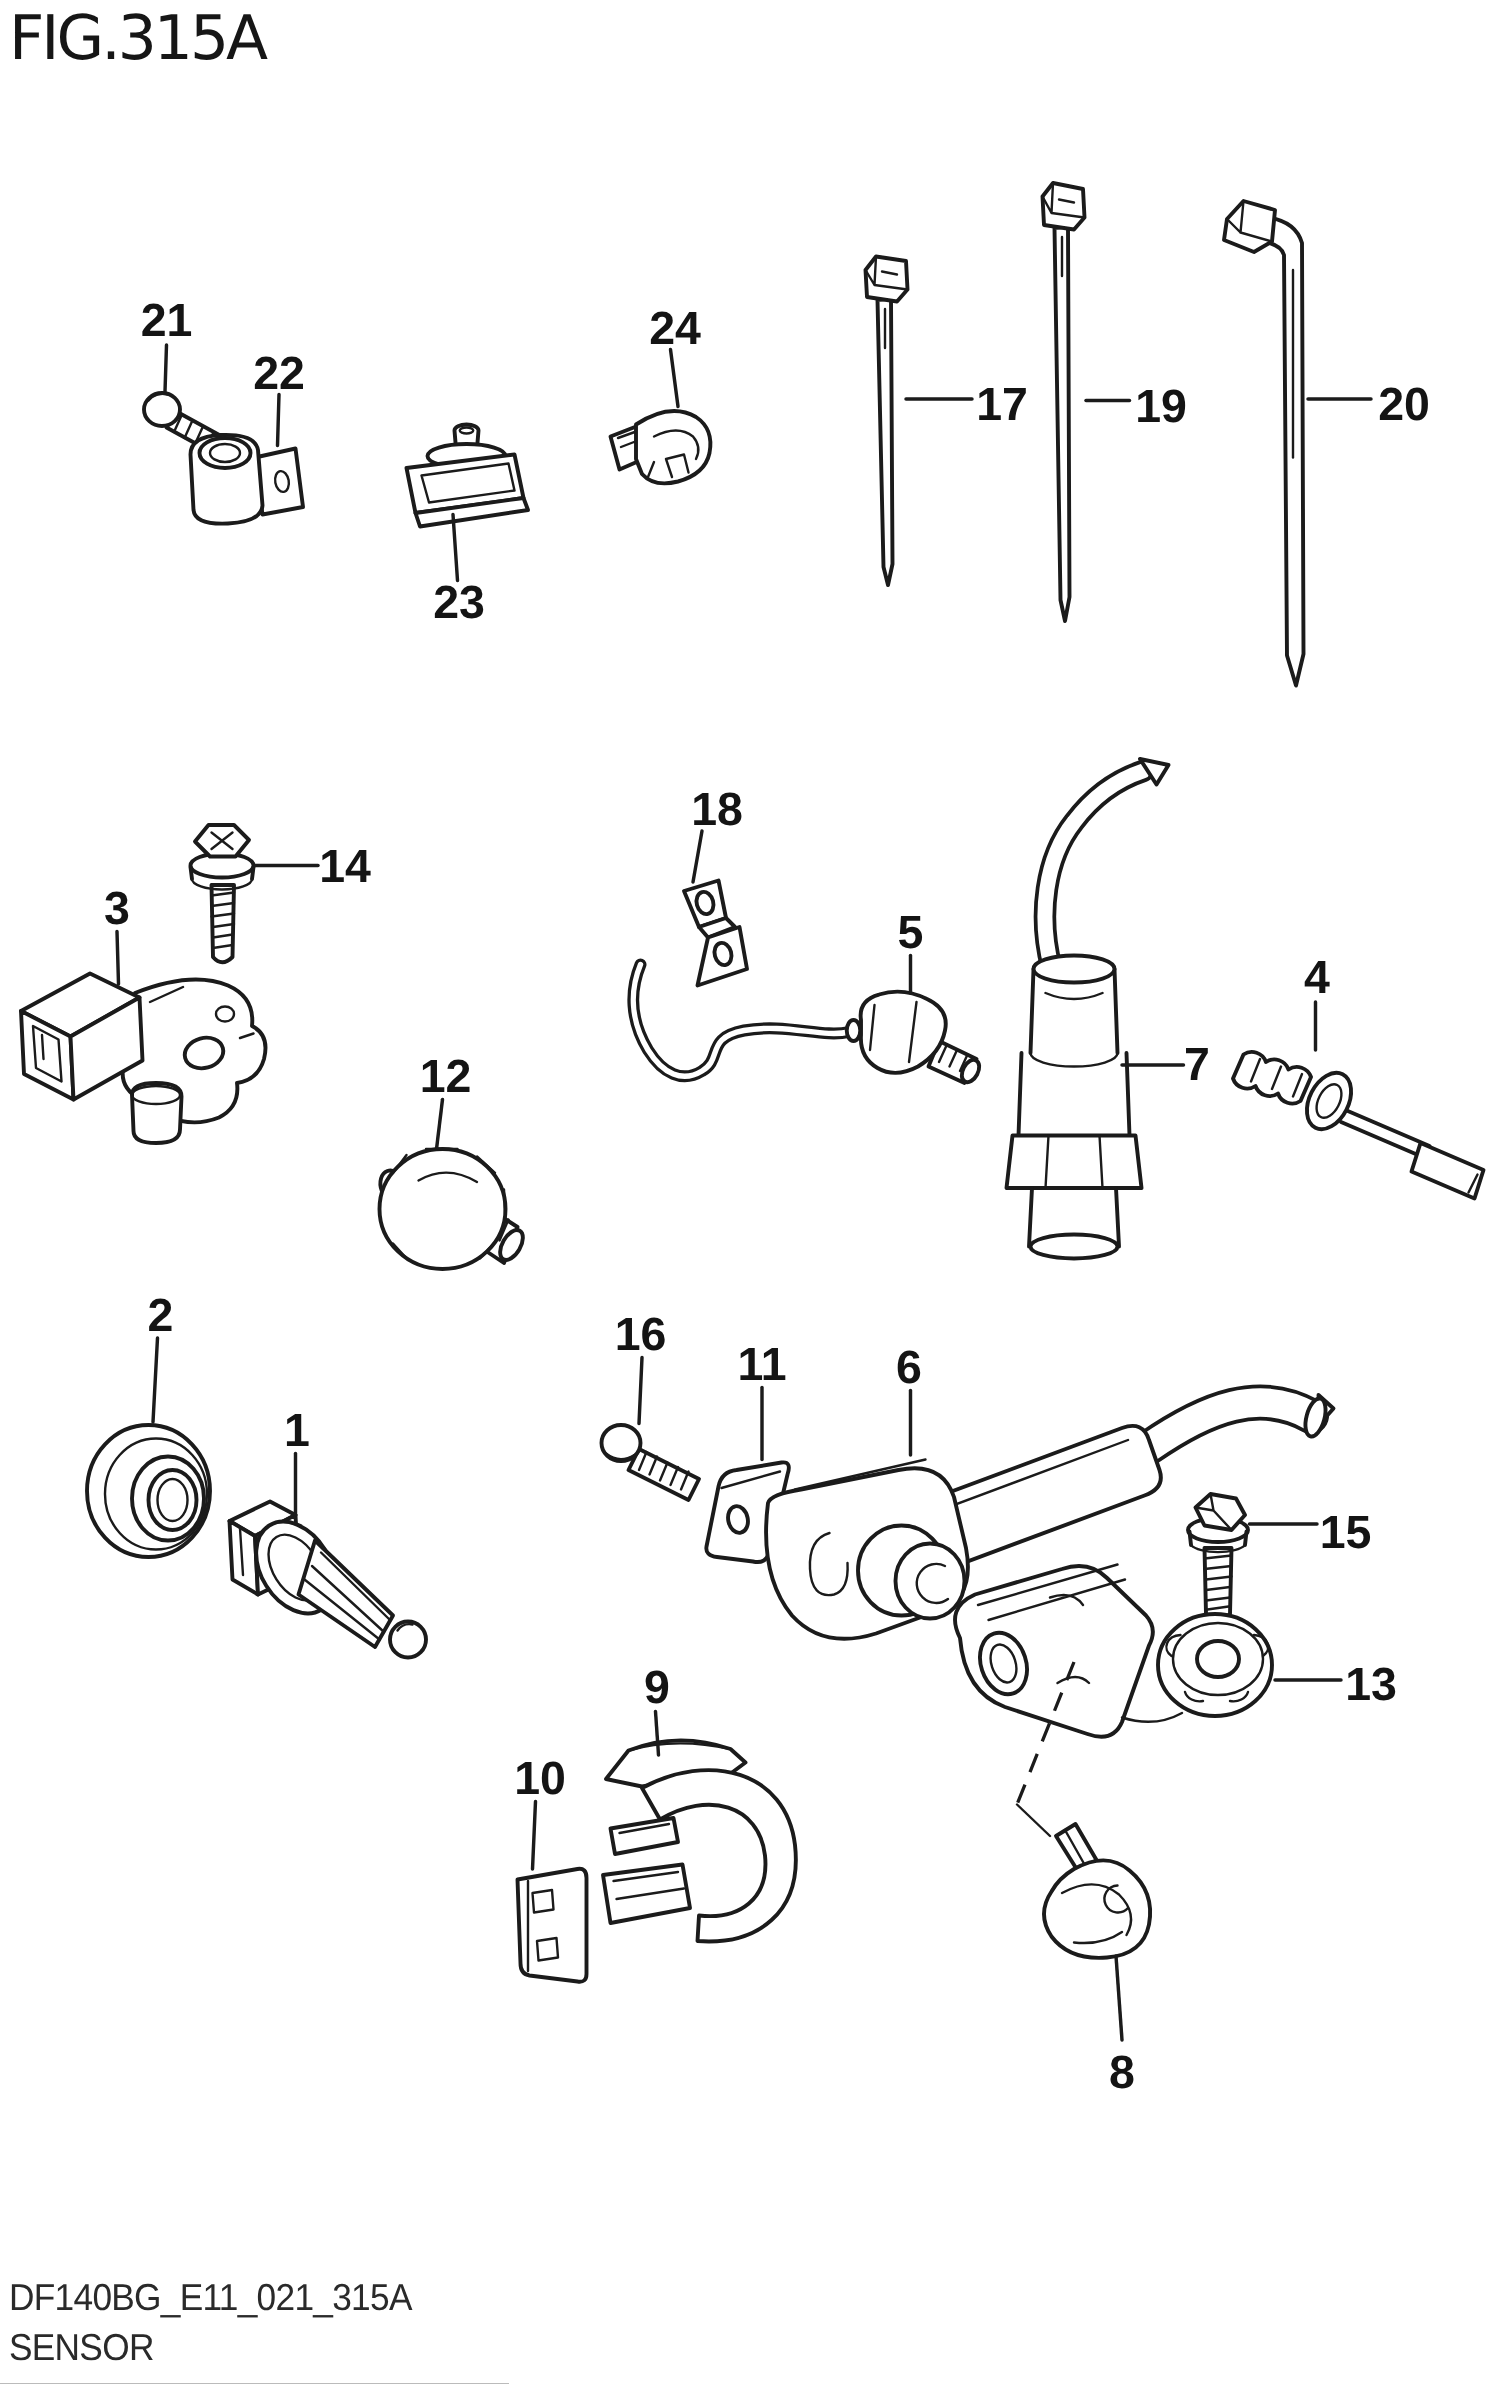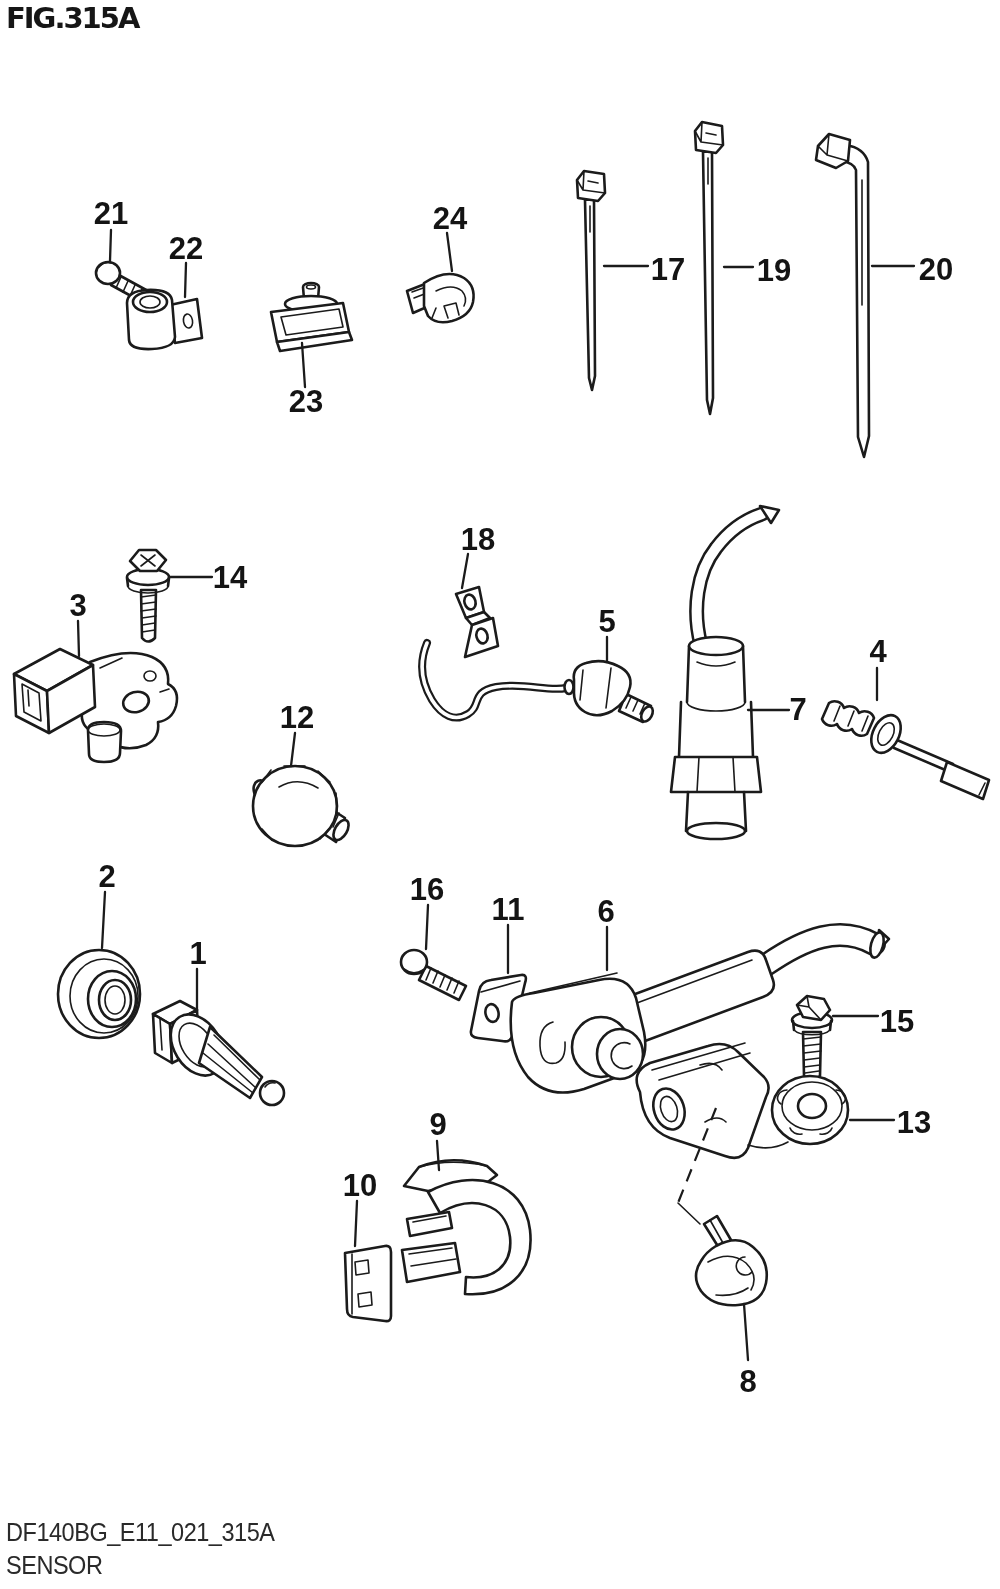--- a/index.html
+++ b/index.html
@@ -4,21 +4,21 @@
 <style>
   html,body{margin:0;padding:0;background:#888;}
   .page{
     position:relative;width:1000px;height:1589px;background:#fff;
     margin:0 auto;overflow:hidden;
     font-family:"Liberation Sans",sans-serif;
   }
   .fig-title{
     position:absolute;left:6px;top:1px;
     font-family:"DejaVu Sans",sans-serif;
-    font-weight:bold;font-size:29px;letter-spacing:-2px;color:#161616;
+    font-weight:normal;font-size:41px;letter-spacing:-2px;color:#161616;
   }
   .diagram{position:absolute;left:0;top:0;width:1000px;height:1589px;}
   .footer{
     position:absolute;left:6px;top:1516px;color:#2a2a2a;
     font-size:25px;line-height:33px;letter-spacing:-0.5px;
     transform:scaleX(0.94);transform-origin:left top;white-space:nowrap;
   }
   
   .ln{fill:#fff;stroke:#1b1b1b;stroke-width:2.6;stroke-linecap:round;stroke-linejoin:round;}
   .op{fill:none;stroke:#1b1b1b;stroke-width:2.6;stroke-linecap:round;stroke-linejoin:round;}

